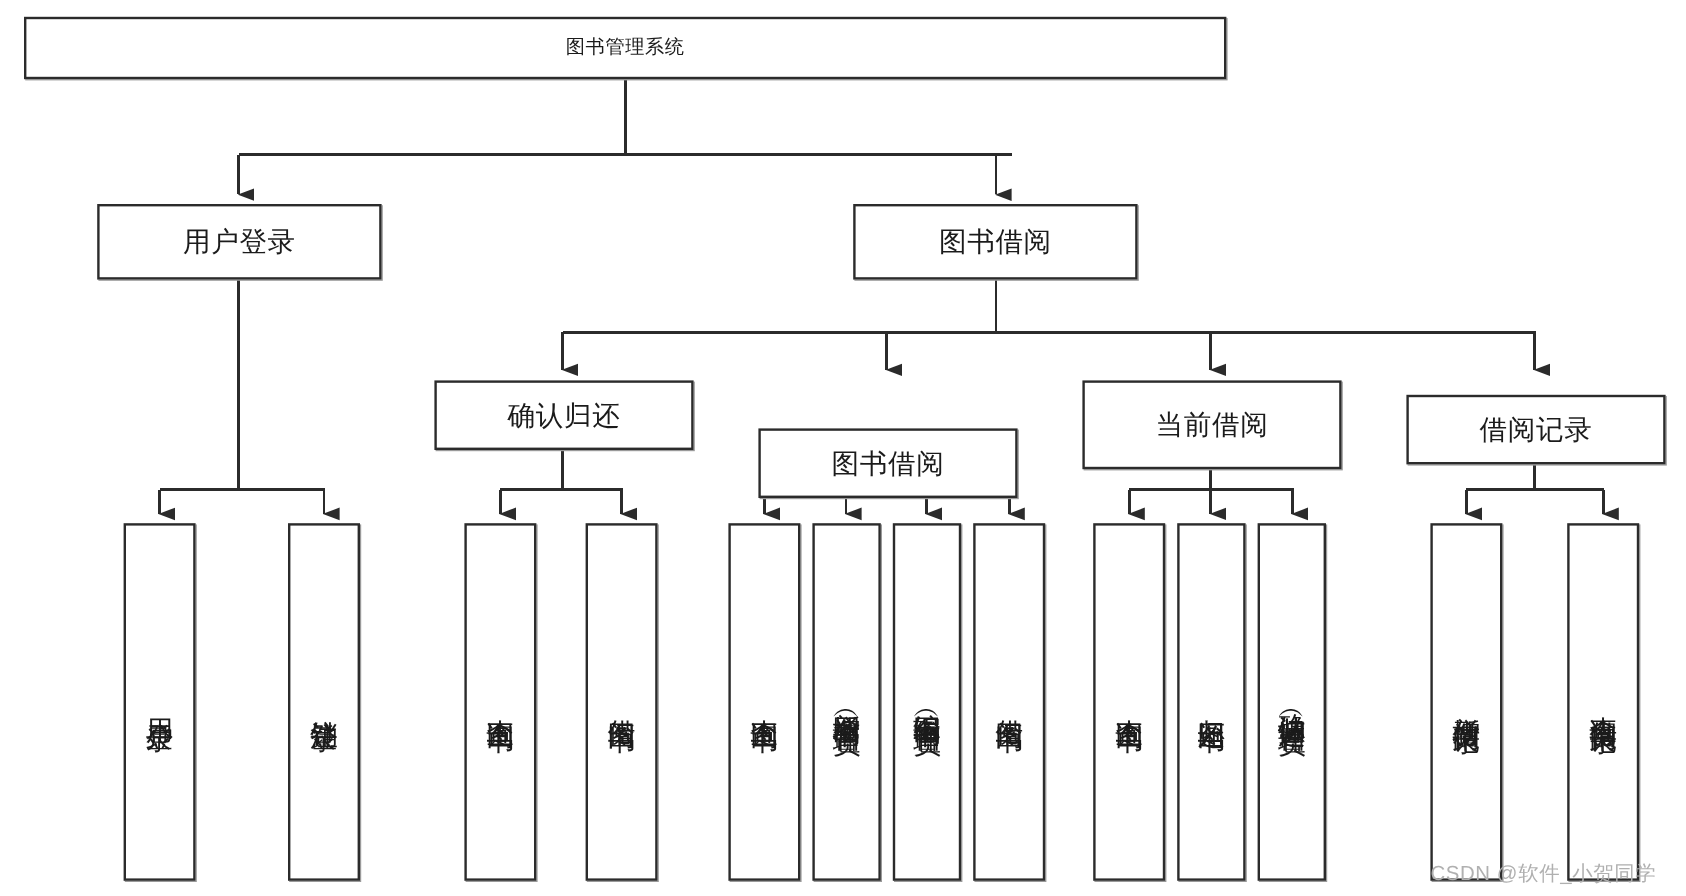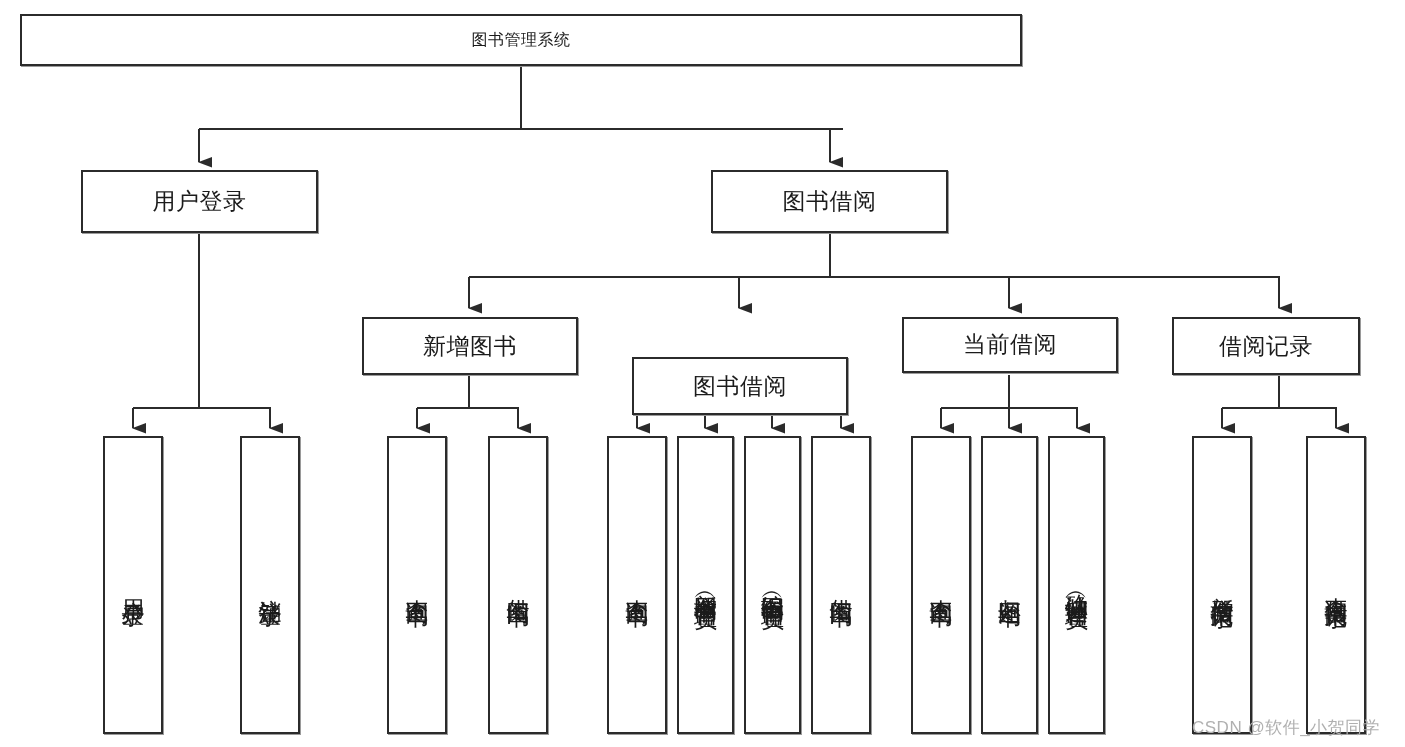--- a/index.html
+++ b/index.html
@@ -131,29 +131,29 @@
   </div>
 
   <div class="node horiz" style="left:81px; top:170px; width:237px; height:63px;">
     <span class="label">用户登录</span>
   </div>
   <div class="node horiz" style="left:711px; top:170px; width:237px; height:63px;">
     <span class="label">图书借阅</span>
   </div>
 
   <div class="node horiz" style="left:362px; top:317px; width:216px; height:58px;">
-    <span class="label">新增图书</span>
+    <span class="label">确认归还</span>
   </div>
   <div class="node horiz" style="left:632px; top:317px; width:216px; height:58px;margin-top:40px;">
     <span class="label">图书借阅</span>
   </div>
-  <div class="node horiz" style="left:902px; top:317px; width:216px; height:56px;font-family:Liberation Serif, serif;">
+  <div class="node horiz" style="left:902px; top:317px; width:216px; height:74px;">
     <span class="label">当前借阅</span>
   </div>
-  <div class="node horiz" style="left:1172px; top:317px; width:188px; height:58px;">
+  <div class="node horiz" style="left:1172px; top:329px; width:216px; height:58px;">
     <span class="label">借阅记录</span>
   </div>
 
   <div class="node vert" style="left:103px; top:436px; width:60px; height:298px;">
     <span class="label">用户登录</span>
   </div>
   <div class="node vert" style="left:240px; top:436px; width:60px; height:298px;">
     <span class="label">注销登录</span>
   </div>
 

